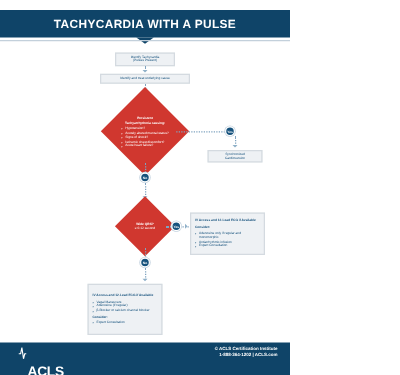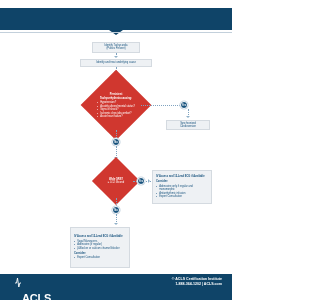--- a/index.html
+++ b/index.html
@@ -167,20 +167,21 @@
     line-height: 1.5;
     text-align: right;
   }
 </style>
 </head>
 <body>
 
 <div id="page">
 
   <div class="header-band"></div>
+  <div class="header-title">TACHYCARDIA WITH A PULSE</div>
   <div class="header-notch"></div>
   <div class="header-rule"></div>
 
   <div class="box" style="left:92px; top:41.5px; width:48px; height:11px;">
     <span>Identify Tachycardia</span>
     <span>(Pulses Present)</span>
   </div>
 
   <div class="conn-v" style="left:116px; top:52.5px; height:4px;"></div>
   <div class="arrow-down" style="left:114px; top:56px;"></div>

